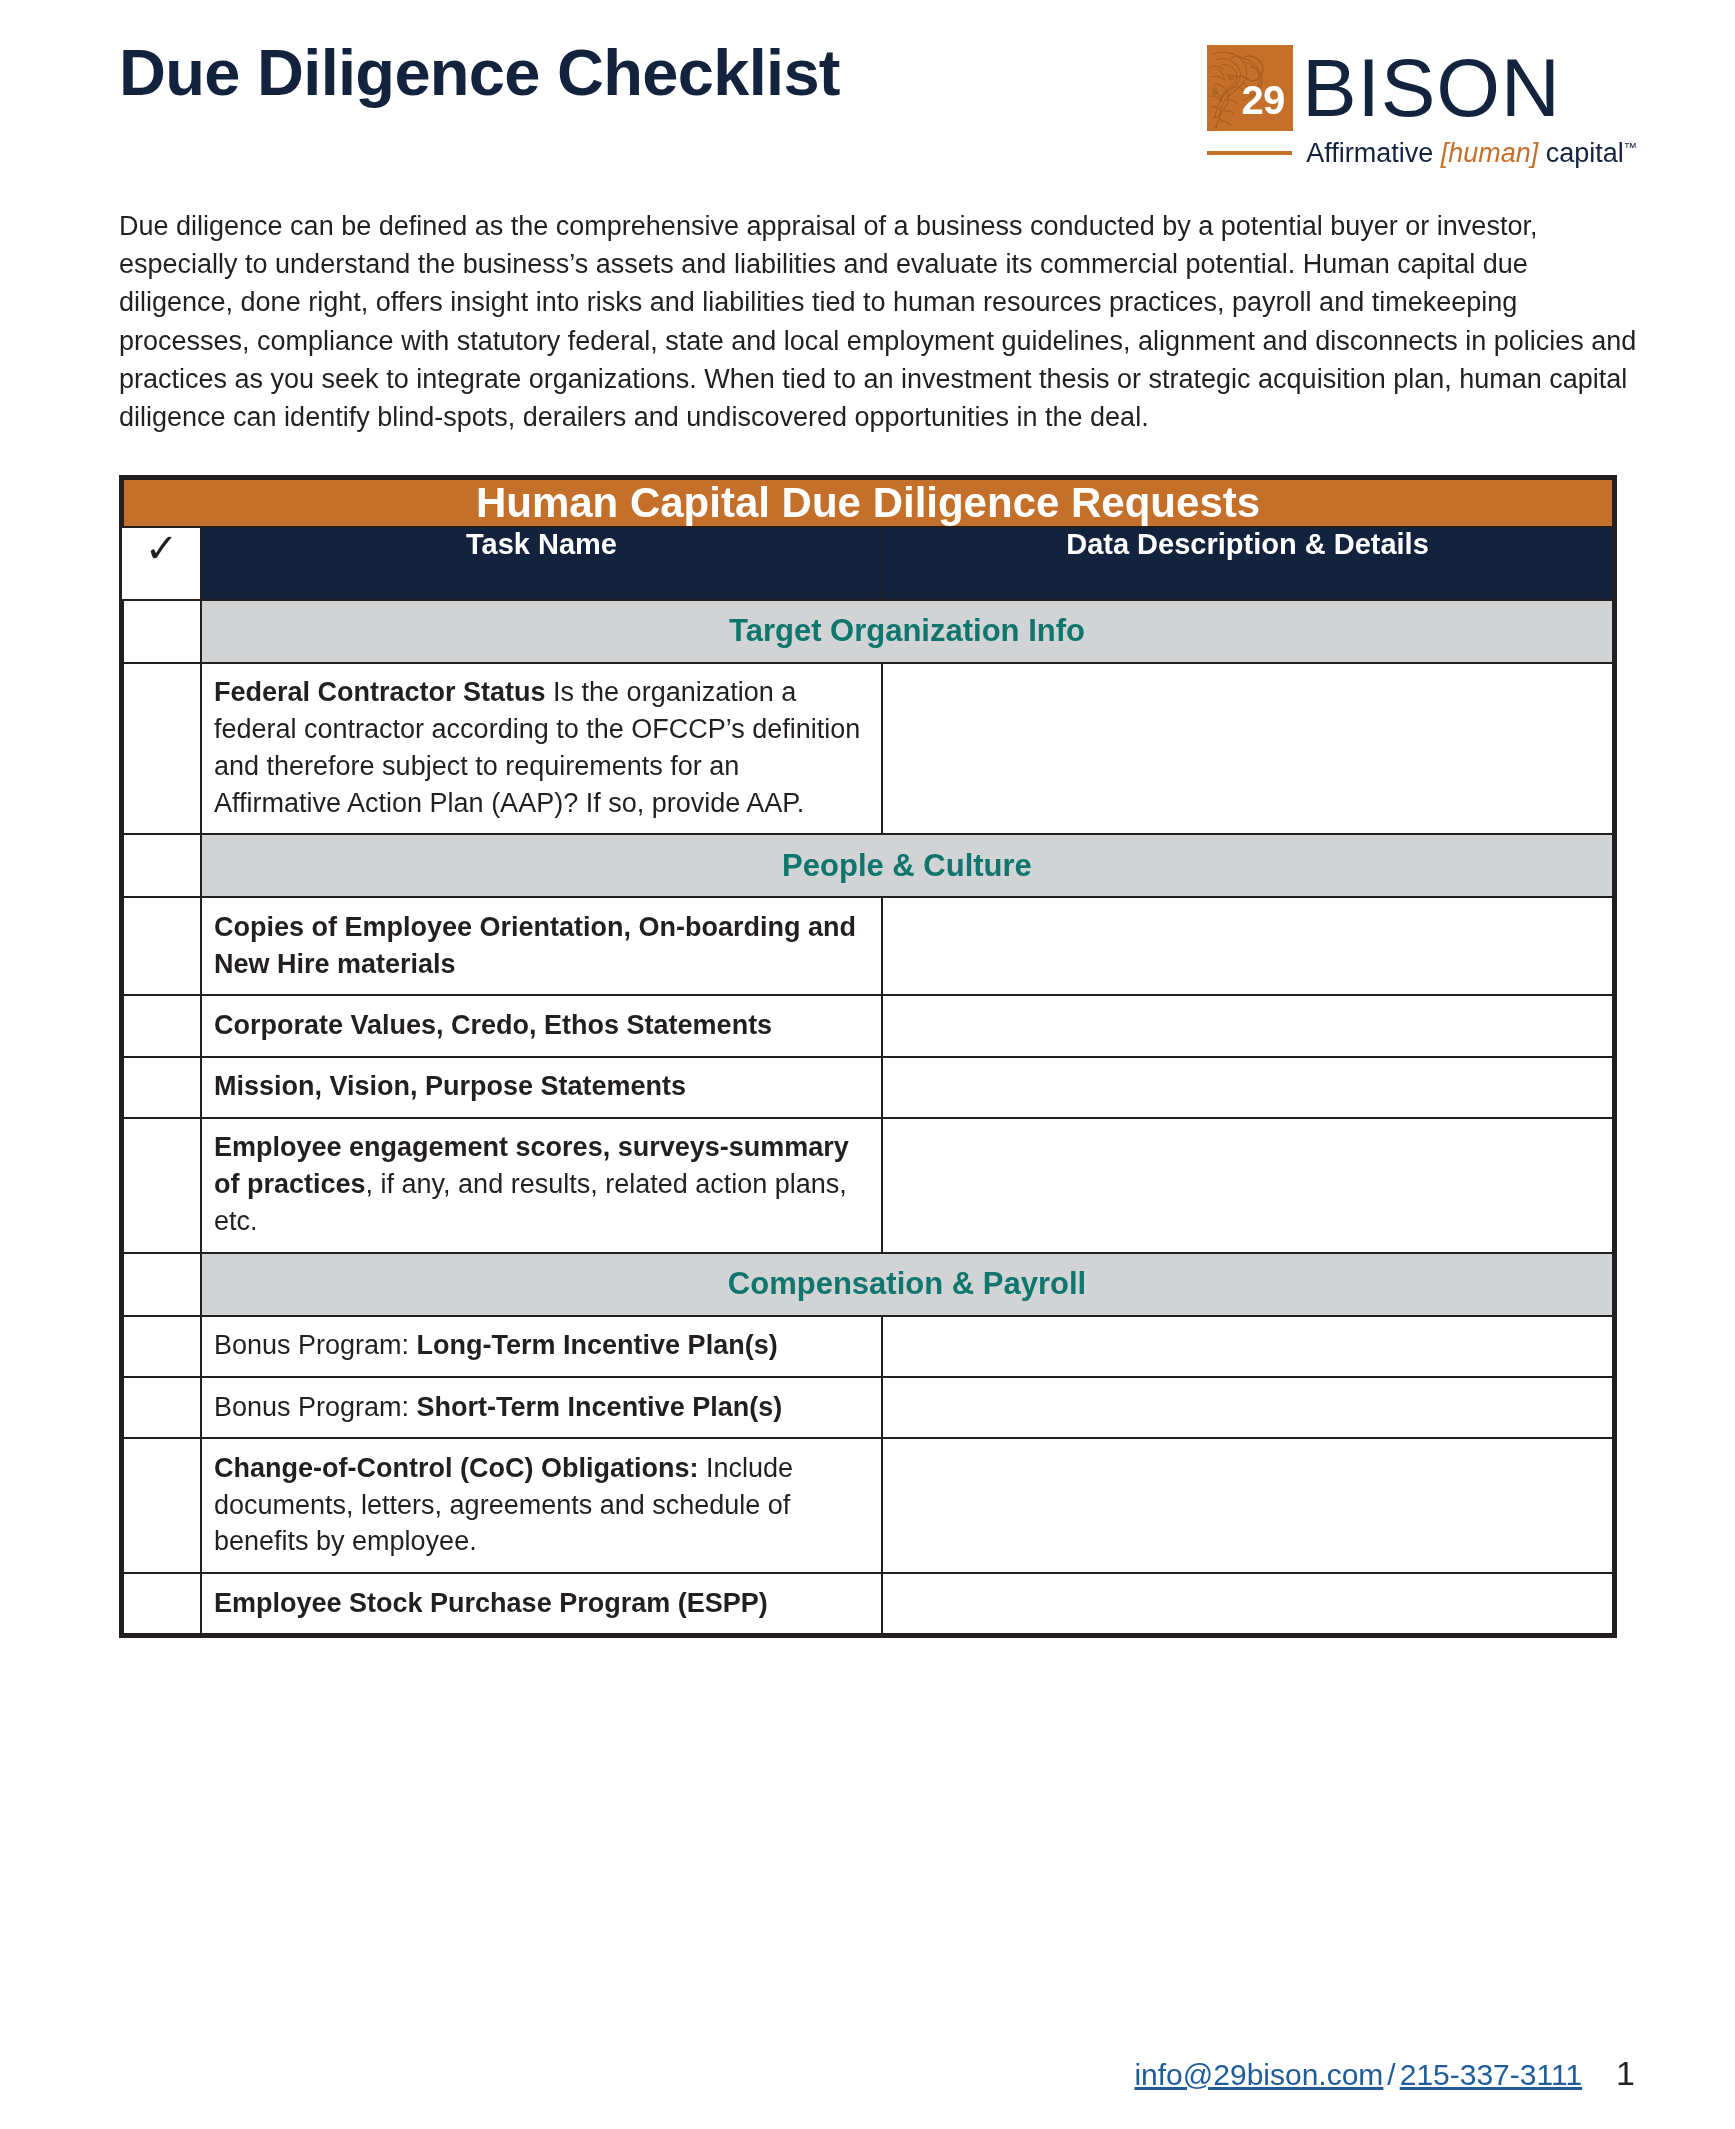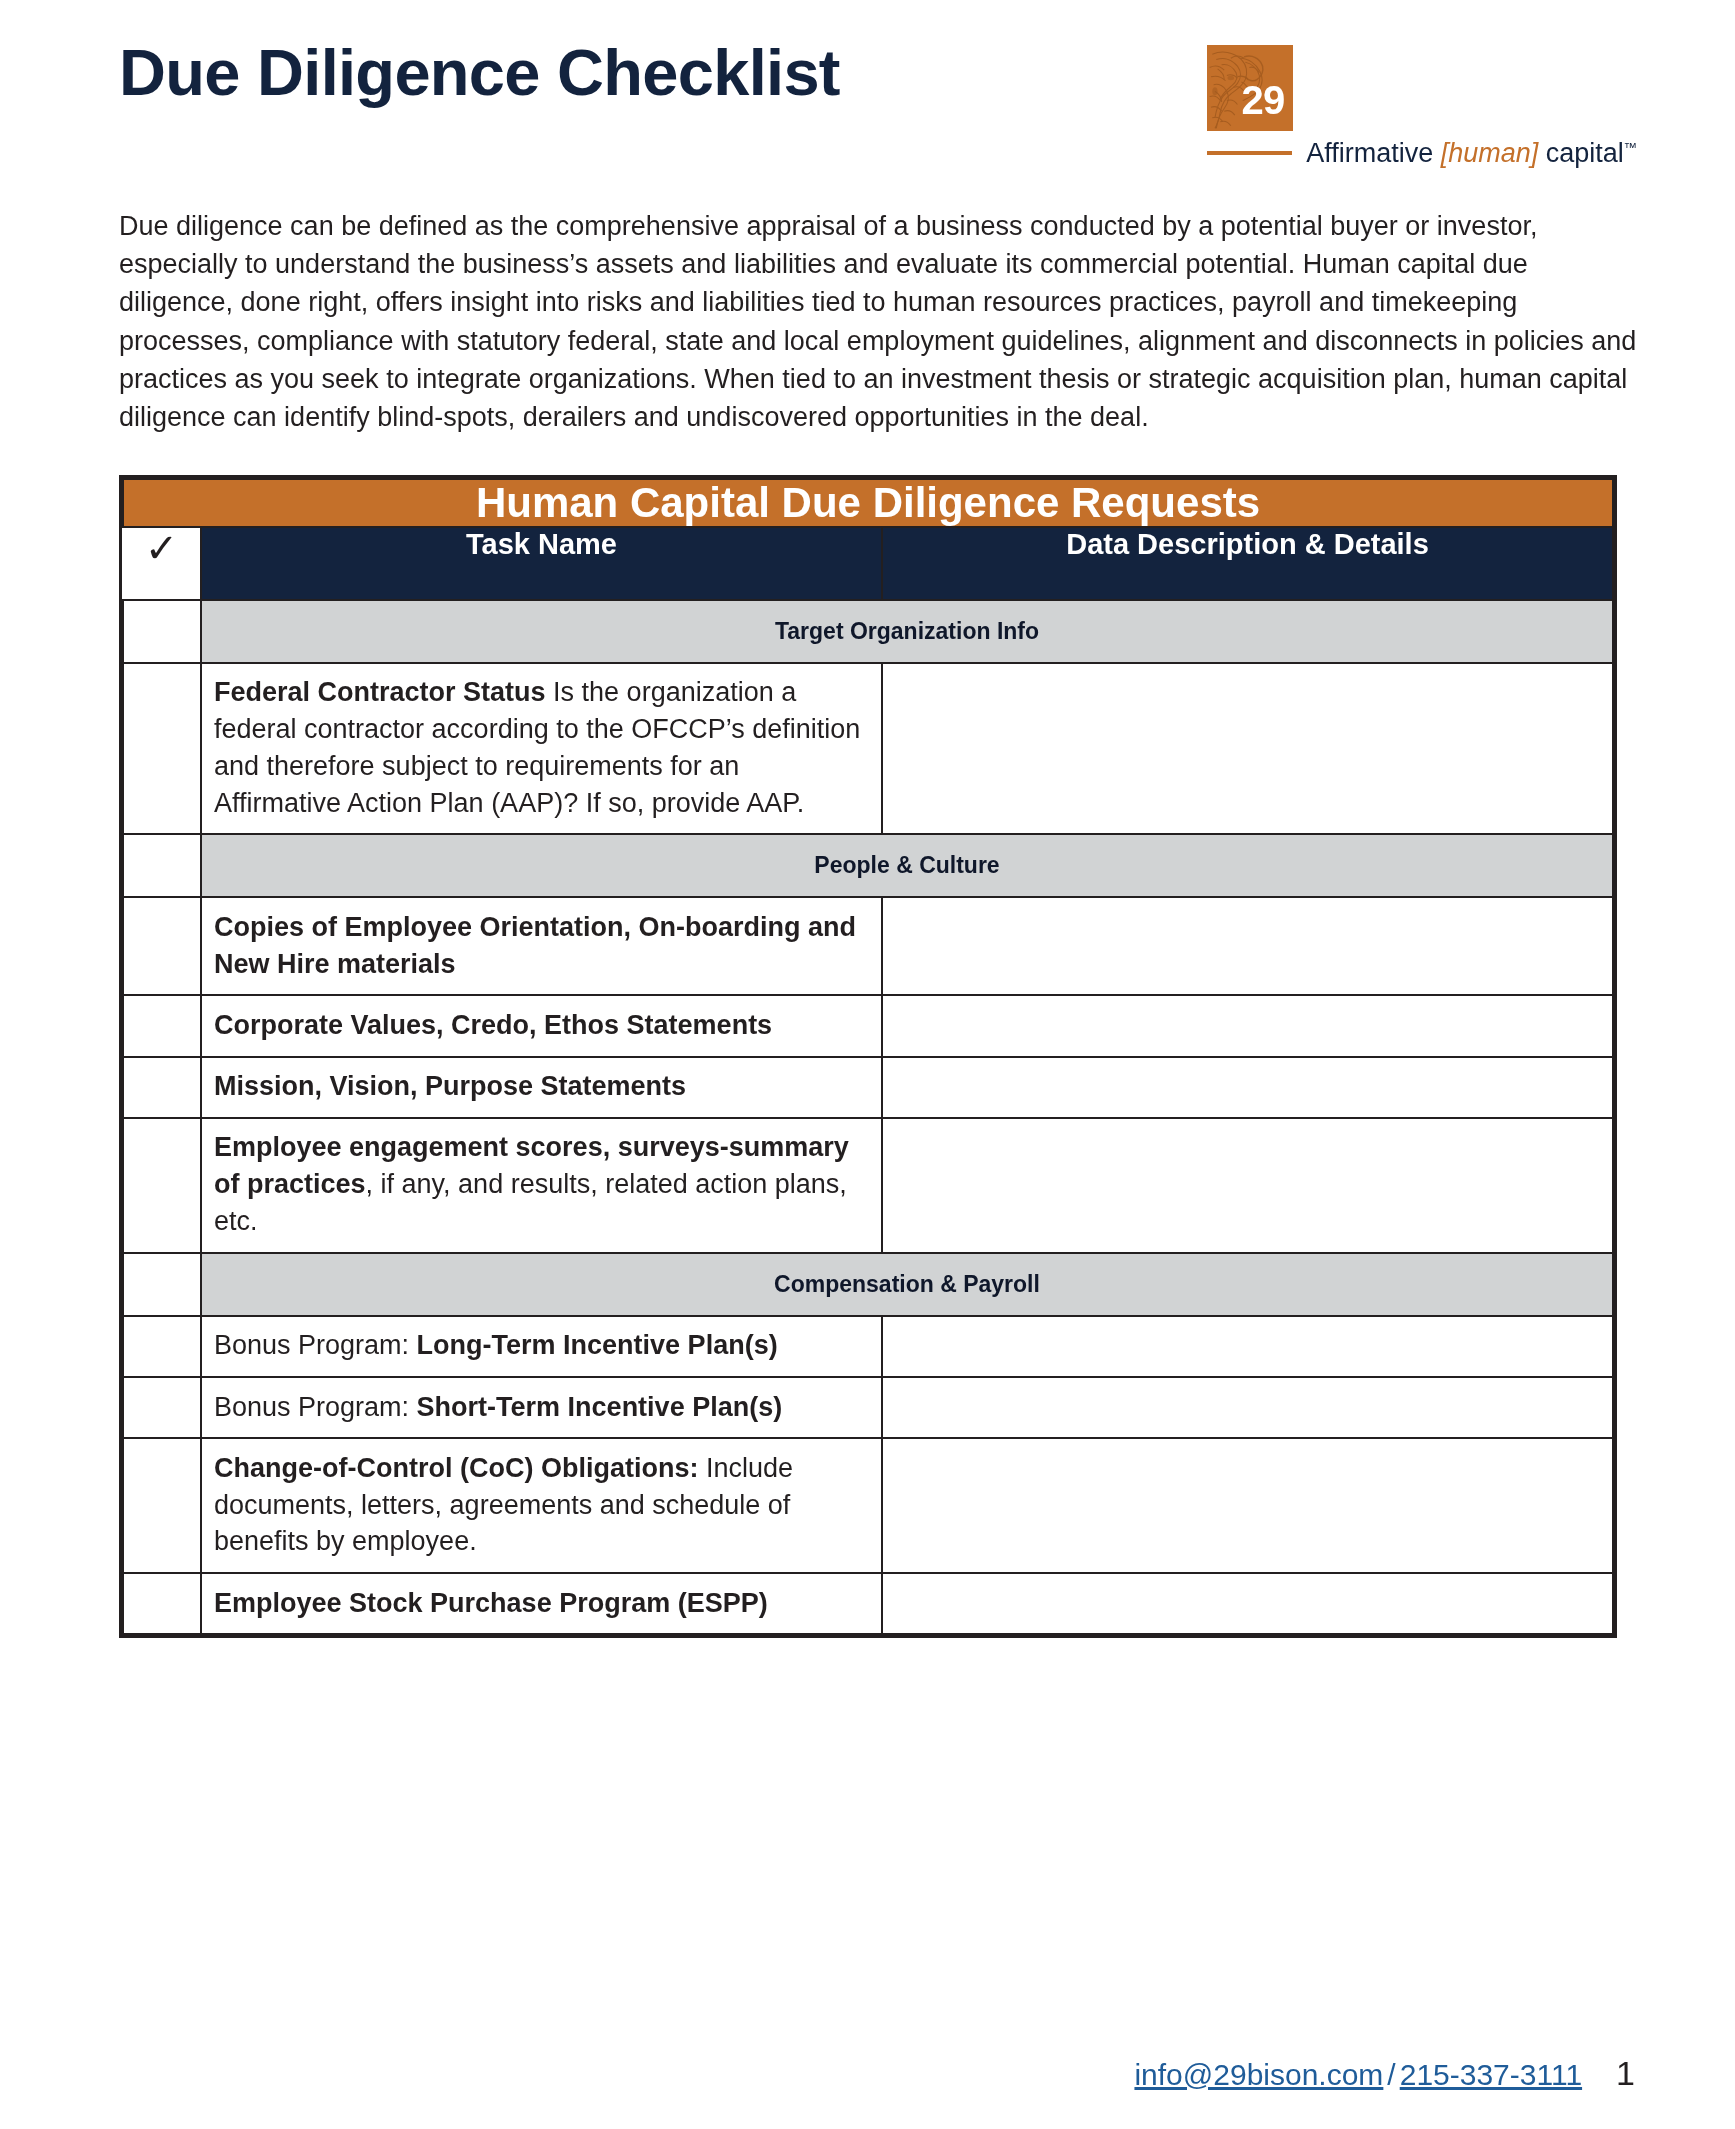--- a/index.html
+++ b/index.html
@@ -187,23 +187,23 @@
   .section-row td.check-cell {
     background: #ffffff;
   }
   .section-row td.section-cell {
     background: #D1D3D4;
     text-align: center;
     vertical-align: middle;
     height: 61px;
   }
   .section-label {
-    font-size: 23px;
-    font-weight: bold;
-    color: #0f172a;
+    font-size: 31px;
+    font-weight: bold;
+    color: #0f766e;
   }
 
   .item-row td.check-cell { background: #ffffff; }
   .item-row td.task-cell {
     padding: 10.6px 9.3px 12px 12px;
     font-size: 27px;
     line-height: 1.36;
     color: #231f20;
   }
   .item-row td.data-cell { background: #ffffff; }
@@ -278,20 +278,21 @@
               <path d="M12 70 C18 74, 22 80, 22 86"></path>
             </g>
             <g fill="#a55c1f" opacity="0.55">
               <ellipse cx="36" cy="50" rx="5" ry="3.4"></ellipse>
               <ellipse cx="12" cy="70" rx="4" ry="6"></ellipse>
             </g>
             <path d="M56 18 C68 14, 80 20, 84 32 C86 40, 82 48, 76 52 C70 56, 62 54, 58 48" fill="none" stroke="#a55c1f" stroke-width="2.2" opacity="0.9"></path>
           </svg>
           <span class="mark-num">29</span>
         </div>
+        <span class="logo-word">BISON</span>
       </div>
       <div class="logo-tag-row">
         <span class="logo-rule"></span>
         <span class="logo-tagline"><span>Affirmative </span><span class="hum">[human]</span><span> capital</span><span class="tm">™</span></span>
       </div>
     </div>
   </div>
 
   <p class="intro">Due diligence can be defined as the comprehensive appraisal of a business conducted by a potential buyer or investor, especially to understand the business’s assets and liabilities and evaluate its commercial potential. Human capital due diligence, done right, offers insight into risks and liabilities tied to human resources practices, payroll and timekeeping processes, compliance with statutory federal, state and local employment guidelines, alignment and disconnects in policies and practices as you seek to integrate organizations. When tied to an investment thesis or strategic acquisition plan, human capital diligence can identify blind-spots, derailers and undiscovered opportunities in the deal.</p>
 

